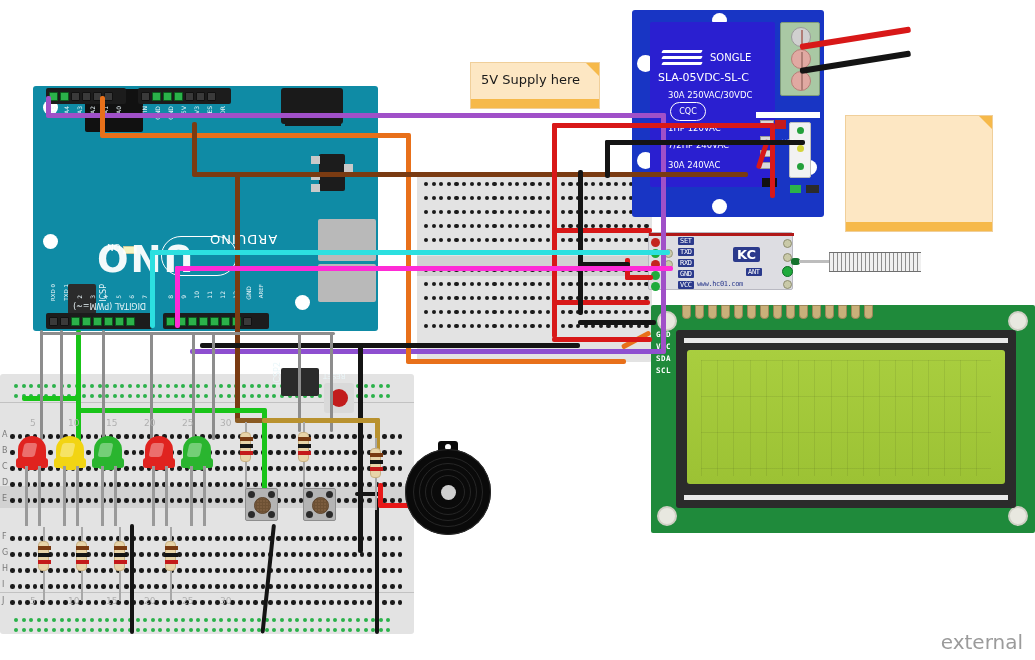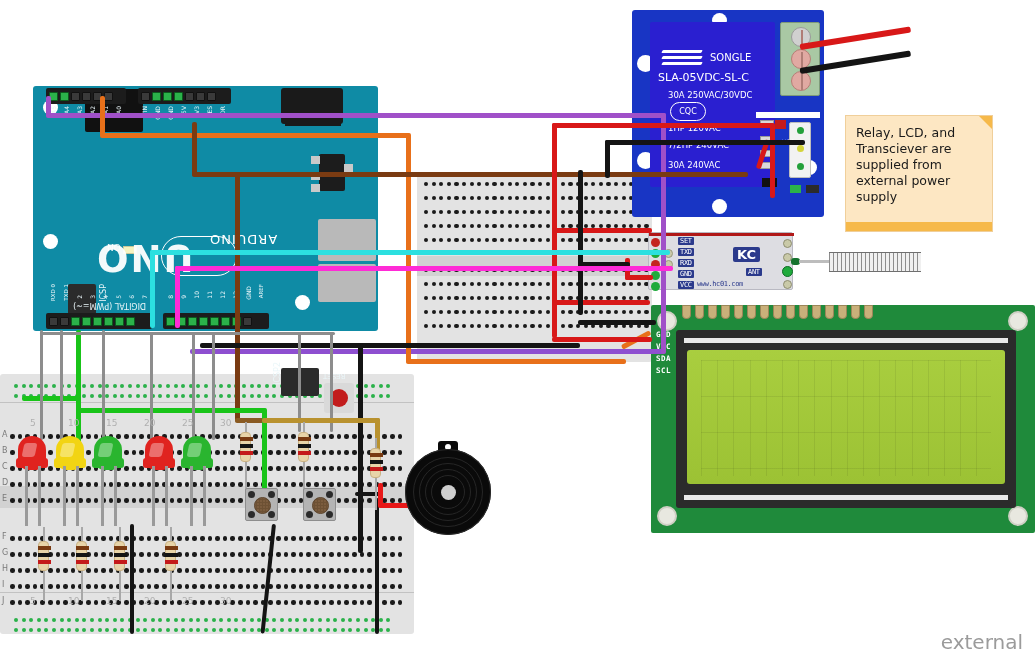--- a/index.html
+++ b/index.html
@@ -1713,24 +1713,28 @@
     <div class="lug"></div>
     <div class="lughole"></div>
     <div class="can"></div>
     <div class="ring" style="left:8px;top:16px;width:70px;height:70px;"></div>
     <div class="ring" style="left:14px;top:22px;width:58px;height:58px;"></div>
     <div class="ring" style="left:20px;top:28px;width:46px;height:46px;"></div>
     <div class="ring" style="left:26px;top:34px;width:34px;height:34px;"></div>
     <div class="port"></div>
   </div>
 
+  <div class="note" style="left:470px;top:62px;width:130px;height:47px;font-size:13px;">
+    <div class="fold"></div>
+    <div class="txt">5V Supply here</div>
+    <div class="footbar"></div>
+  </div>
 
   <div class="note" style="left:845px;top:115px;width:148px;height:117px;font-size:12.5px;">
     <div class="fold"></div>
-    <div class="txt">Relay, LCD, and Transciever are supplied from external power supply</div>
     <div class="footbar"></div>
   </div>
 
   <div class="fritzing">external</div>
 
 <div style="position: absolute; left: 0px; top: 0px; width: 1035px; height: 660px; pointer-events: none;">
       <div class="abs" style="left:2px;top:430px;font-size:8px;color:#7a7a7a;font-family:'DejaVu Sans',sans-serif;">A</div>
       <div class="abs" style="left:2px;top:446px;font-size:8px;color:#7a7a7a;font-family:'DejaVu Sans',sans-serif;">B</div>
       <div class="abs" style="left:2px;top:462px;font-size:8px;color:#7a7a7a;font-family:'DejaVu Sans',sans-serif;">C</div>
       <div class="abs" style="left:2px;top:478px;font-size:8px;color:#7a7a7a;font-family:'DejaVu Sans',sans-serif;">D</div>

